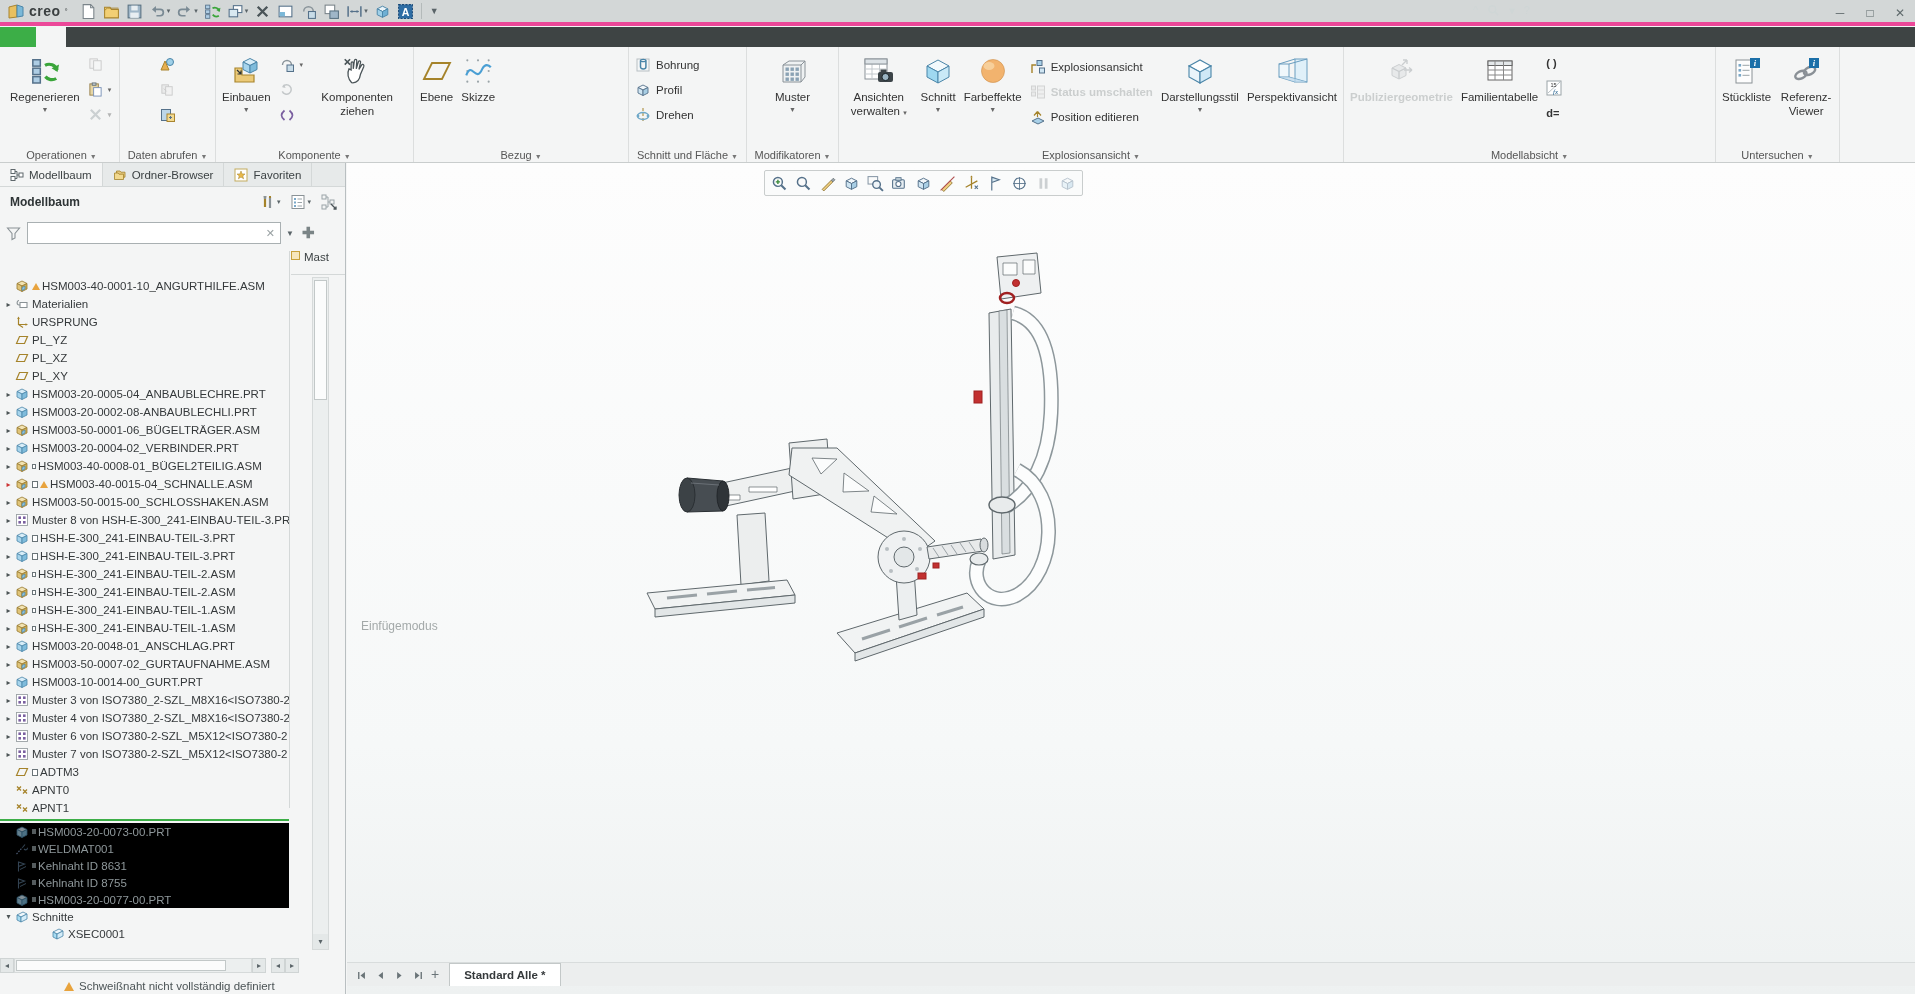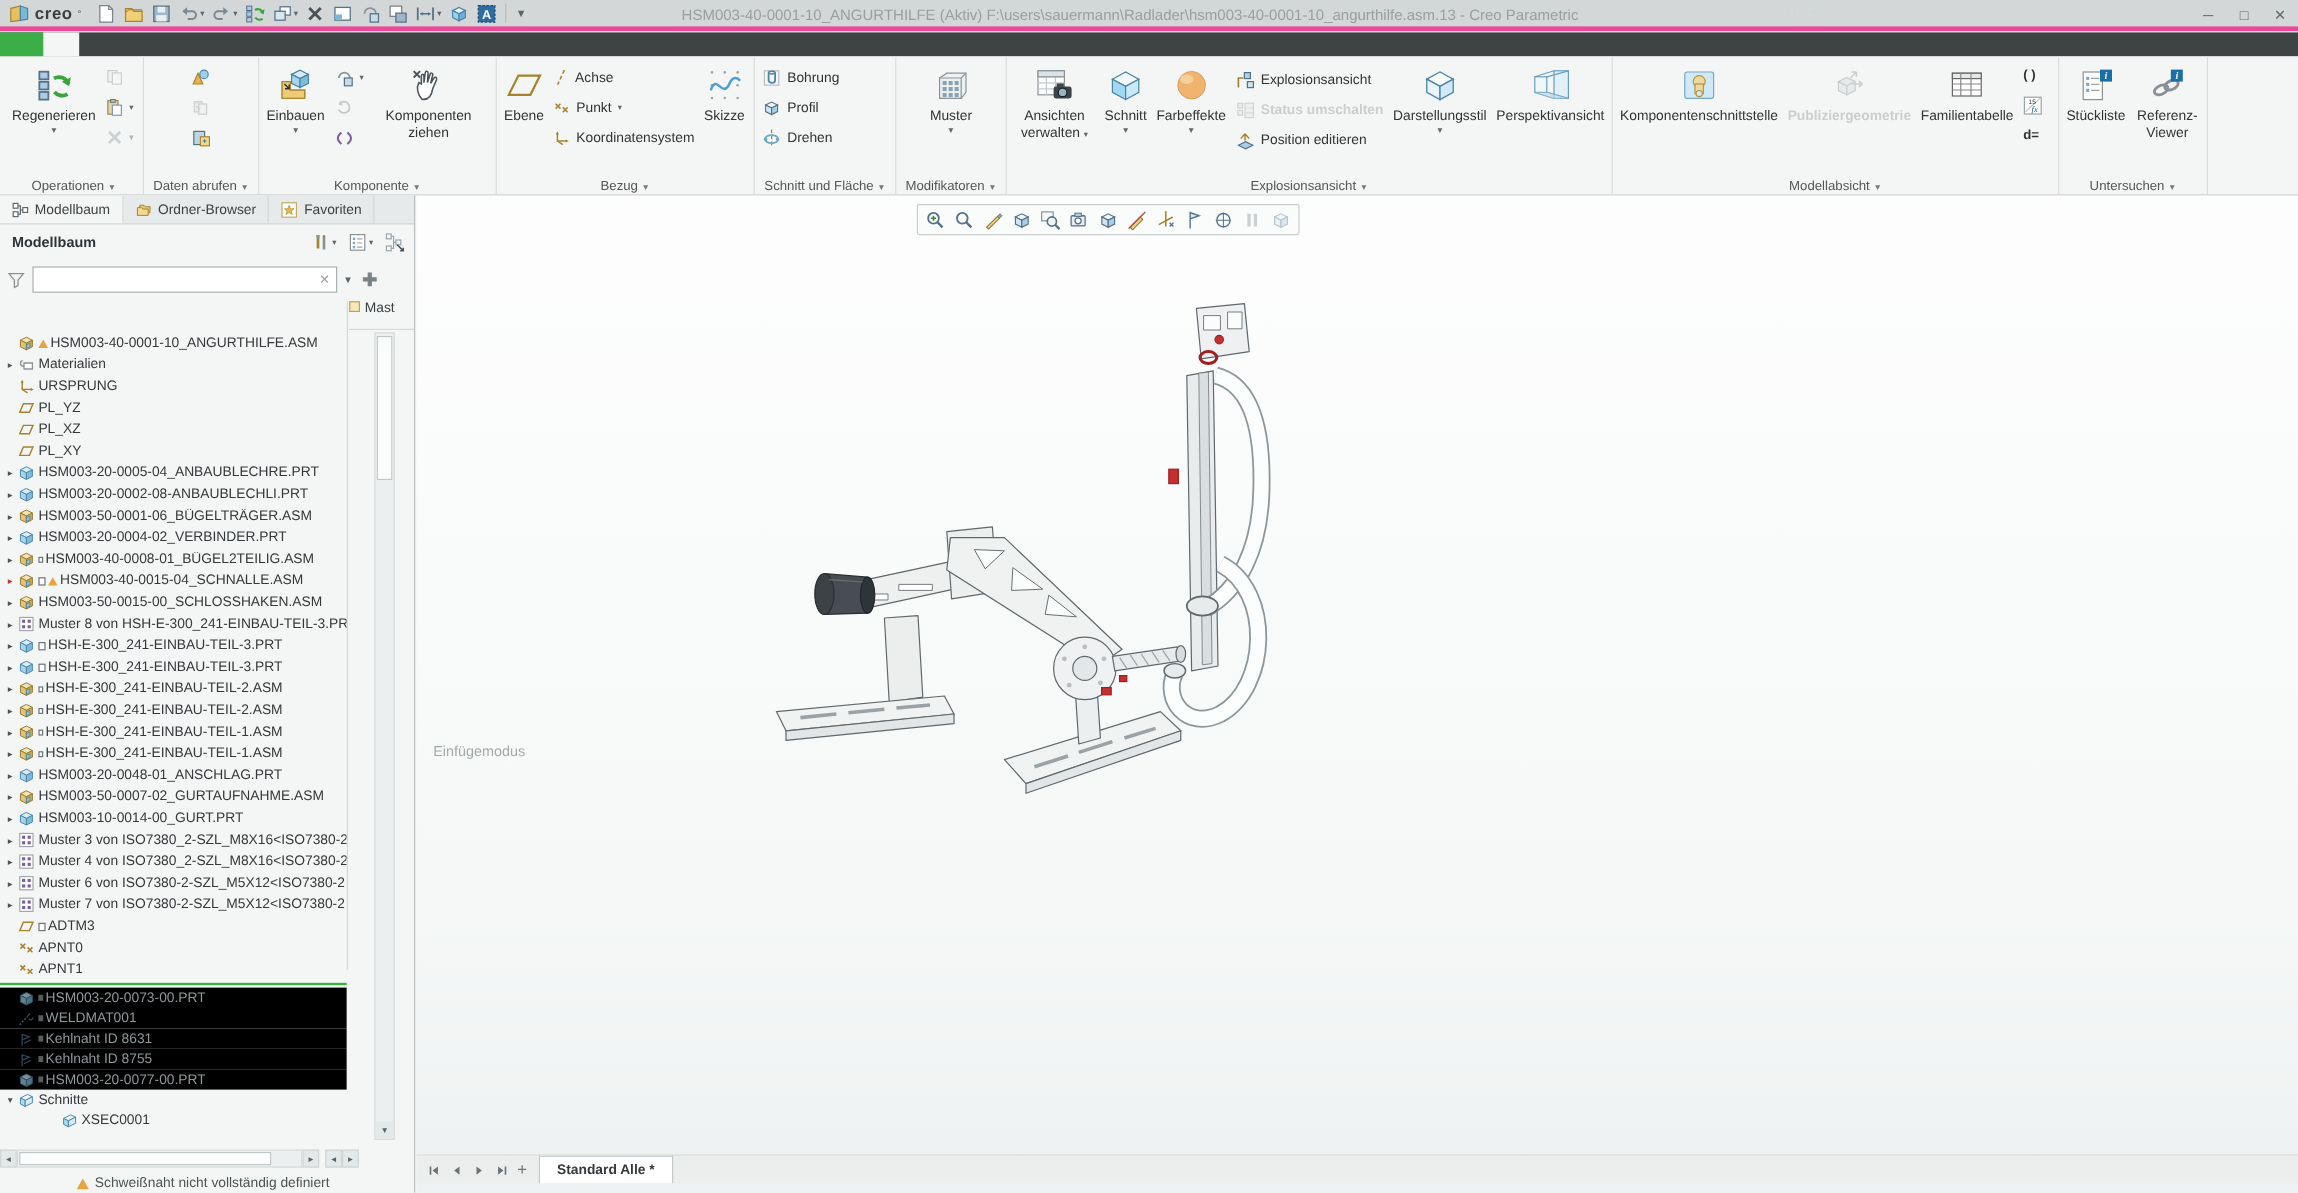--- a/index.html
+++ b/index.html
@@ -431,21 +431,20 @@
           <svg width="17" height="17">
             <use href="#q-abox"></use>
           </svg>
 
         </div>
       </div>
     <div class="qsep"></div>
     <div class="qbtn">
         <span class="qcaret" style="font-size:9px">▼</span>
       </div>
-    <div class="wintitle">HSM003-40-0001-10_ANGURTHILFE (Aktiv) F:\users\sauermann\Radlader\hsm003-40-0001-10_angurthilfe.asm.13 - Creo Parametric</div>
     <div class="winctrls">
       <div class="wbtn">─</div>
       <div class="wbtn">□</div>
       <div class="wbtn">✕</div>
     </div>
   </div>
 
   <div class="tabrow">
 
   <div class="tab file-tab"></div>
@@ -584,41 +583,20 @@
     </div>
 
     <div class="rgroup" style="width:215px">
       <div class="rbig">
         <span class="ric">
             <svg width="32" height="30" viewBox="0 0 32 30">
               <path d="M3 23 L11 7 L29 7 L21 23 Z" fill="none" stroke="#a5832a" stroke-width="1.8"></path>
             </svg>
           </span>
         <span class="lbl">Ebene</span>
-      </div>
-      <div class="rcol">
-        <div class="ritem">
-            <svg width="13" height="15" viewBox="0 0 14 16">
-              <path d="M10 1.5 L4 14.5" stroke="#a5832a" stroke-width="1.4" stroke-dasharray="3.5 2.2"></path>
-            </svg>
-            <span>Achse</span>
-          </div>
-        <div class="ritem">
-            <svg width="14" height="14" viewBox="0 0 14 14">
-              <use href="#i-point"></use>
-            </svg>
-            <span>Punkt</span>
-            <span class="icaret">▾</span>
-          </div>
-        <div class="ritem">
-            <svg width="14" height="14" viewBox="0 0 14 14">
-              <use href="#i-csys"></use>
-            </svg>
-            <span>Koordinatensystem</span>
-          </div>
       </div>
       <div class="rbig">
         <span class="ric">
             <svg width="32" height="32" viewBox="0 0 30 30">
               <g fill="#9aa4a8">
                 <circle cx="5" cy="5" r="1"></circle>
                 <circle cx="15" cy="5" r="1"></circle>
                 <circle cx="25" cy="5" r="1"></circle>
                 <circle cx="5" cy="15" r="1"></circle>
                 <circle cx="25" cy="15" r="1"></circle>
@@ -772,31 +750,20 @@
               </g>
               <path d="M4 21 L20 26 H32 L14 21 Z" fill="#bcd9ec" opacity=".7"></path>
             </svg>
           </span>
         <span class="lbl">Perspektivansicht</span>
       </div>
       <div class="glabel"><span>Explosionsansicht</span><span class="gcaret">▼</span></div>
     </div>
 
     <div class="rgroup" style="width:372px">
-      <div class="rbig">
-        <span class="ric">
-            <svg width="30" height="30" viewBox="0 0 30 30">
-              <rect x="3" y="4" width="24" height="22" rx="2" fill="#cfe9f7" stroke="#7aa8c8"></rect>
-              <circle cx="15" cy="12" r="5" fill="#eed9a0" stroke="#b99440"></circle>
-              <rect x="11.5" y="14" width="7" height="8" fill="#eed9a0" stroke="#b99440"></rect>
-              <circle cx="15" cy="22" r="2.6" fill="#cfe9f7" stroke="#b99440"></circle>
-            </svg>
-          </span>
-        <span class="lbl" style="white-space:nowrap">Komponentenschnittstelle</span>
-      </div>
       <div class="rbig disabled">
         <span class="ric">
             <svg width="30" height="30" viewBox="0 0 30 30">
               <path d="M6 12 L13 8.5 L20 12 L13 15.5 Z M6 12 L13 15.5 V23 L6 19.5 Z M20 12 L13 15.5 V23 L20 19.5 Z" fill="#d8dcde" stroke="#9aa0a4"></path>
               <path d="M16 9 L21 4 M21 4 h-4 M21 4 v4 M18 14 L26 14 M26 14 l-3 -2.5 M26 14 l-3 2.5" fill="none" stroke="#9aa0a4" stroke-width="1.4"></path>
             </svg>
           </span>
         <span class="lbl" style="white-space:nowrap">Publiziergeometrie</span>
       </div>
       <div class="rbig">

